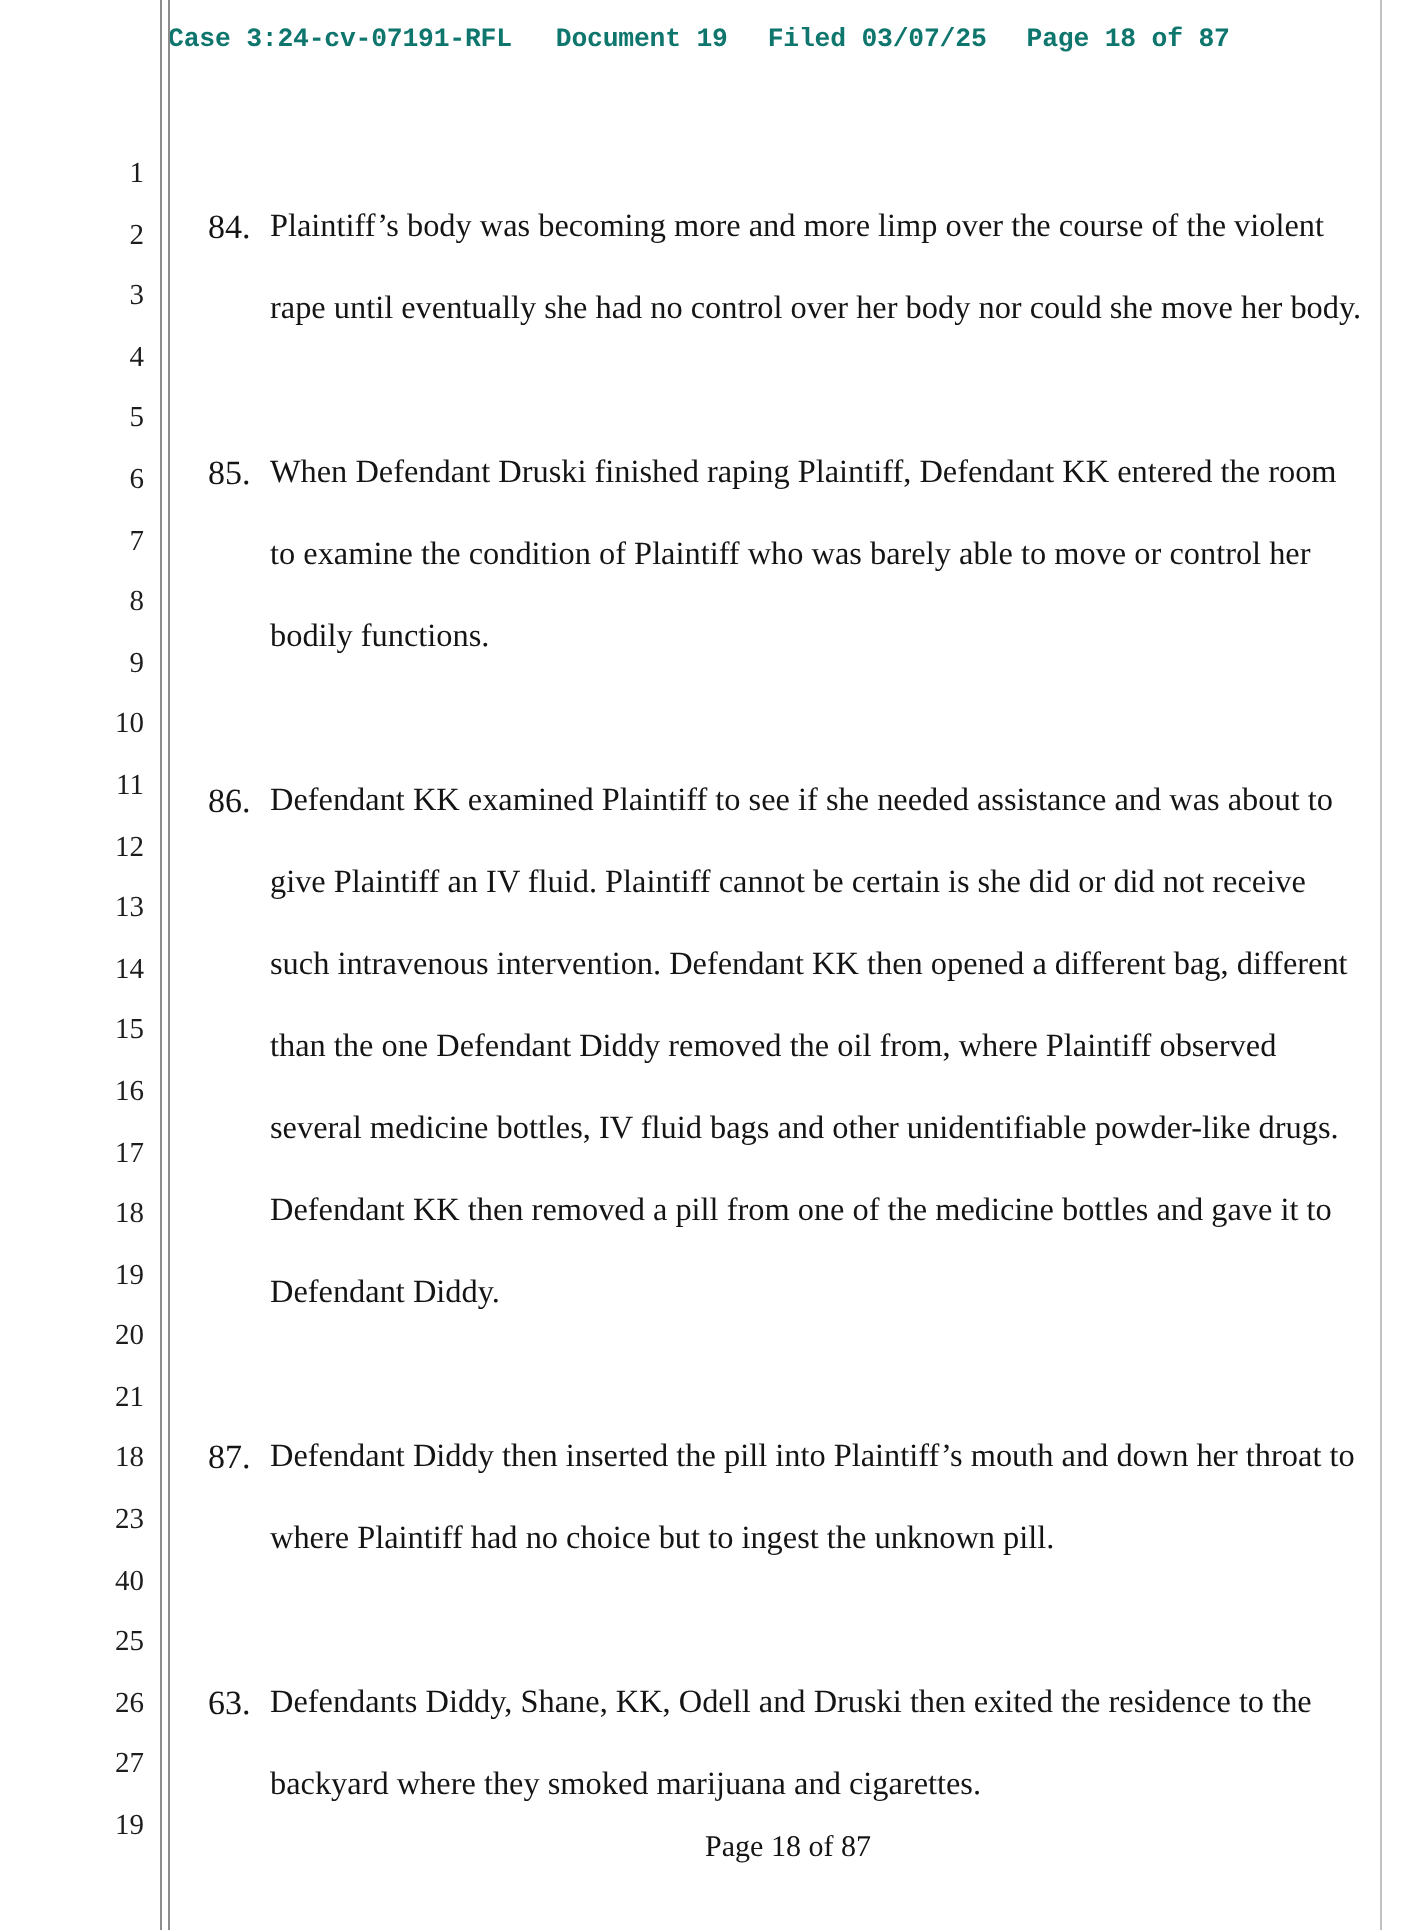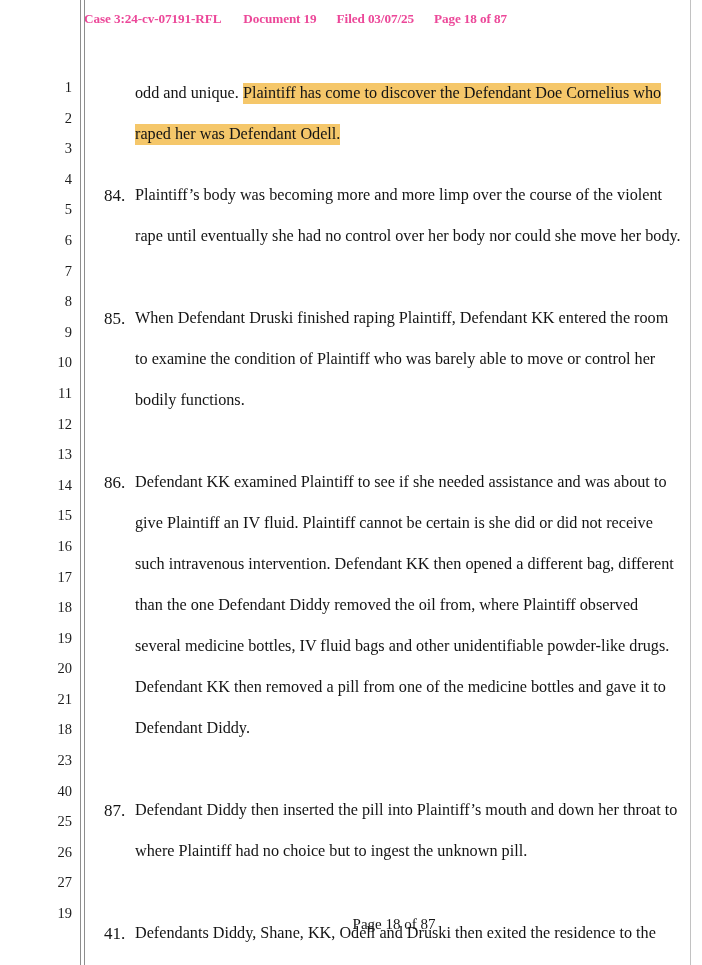--- a/index.html
+++ b/index.html
@@ -22,25 +22,25 @@
   }
 
   
   .ecf-header {
     position: absolute;
     top: 9px;
     left: 84px;
     height: 20px;
     display: flex;
     align-items: center;
-    font-family: Liberation Serif, serif;
+    font-family: Liberation Mono, monospace;
     font-weight: bold;
     font-size: 13.2px;
     letter-spacing: -0.1px;
-    color: #ec4899;
+    color: #0f766e;
     white-space: nowrap;
   }
   .ecf-header .seg { display: block; }
   .ecf-gap-1 { width: 22px; }
   .ecf-gap-2 { width: 20px; }
   .ecf-gap-3 { width: 20px; }
 
   
   .rule-left-outer,
   .rule-left-inner,
@@ -174,35 +174,32 @@
       <div class="line-number">23</div>
       <div class="line-number">40</div>
       <div class="line-number">25</div>
       <div class="line-number">26</div>
       <div class="line-number">27</div>
       <div class="line-number">19</div>
     </div>
 
   <div class="body-column">
 
-    <div class="para para-cont">
-      <span>odd and unique. </span><mark class="hl">Plaintiff has come to discover the Defendant Doe Cornelius who raped her was Defendant Odell.</mark>
-    </div>
 
     <div class="para-spacer-half"></div>
 
     <div id="paragraph-list">
         <div class="para para-numbered"><span class="para-num">84.</span><span>Plaintiff’s body was becoming more and more limp over the course of the violent rape until eventually she had no control over her body nor could she move her body.</span></div>
         <div class="para-spacer-1"></div>
         <div class="para para-numbered"><span class="para-num">85.</span><span>When Defendant Druski finished raping Plaintiff, Defendant KK entered the room to examine the condition of Plaintiff who was barely able to move or control her bodily functions.</span></div>
         <div class="para-spacer-1"></div>
         <div class="para para-numbered"><span class="para-num">86.</span><span>Defendant KK examined Plaintiff to see if she needed assistance and was about to give Plaintiff an IV fluid. Plaintiff cannot be certain is she did or did not receive such intravenous intervention. Defendant KK then opened a different bag, different than the one Defendant Diddy removed the oil from, where Plaintiff observed several medicine bottles, IV fluid bags and other unidentifiable powder-like drugs. Defendant KK then removed a pill from one of the medicine bottles and gave it to Defendant Diddy.</span></div>
         <div class="para-spacer-1"></div>
         <div class="para para-numbered"><span class="para-num">87.</span><span>Defendant Diddy then inserted the pill into Plaintiff’s mouth and down her throat to where Plaintiff had no choice but to ingest the unknown pill.</span></div>
         <div class="para-spacer-1"></div>
-        <div class="para para-numbered"><span class="para-num">41.</span><span>Defendants Diddy, Shane, KK, Odell and Druski then exited the residence to the backyard where they smoked marijuana and cigarettes.</span></div>
+        <div class="para para-numbered"><span class="para-num">63.</span><span>Defendants Diddy, Shane, KK, Odell and Druski then exited the residence to the backyard where they smoked marijuana and cigarettes.</span></div>
       </div>
 
   </div>
 
   <div class="page-footer">Page 18 of 87</div>
 
 </div>
 
 </body></html>

